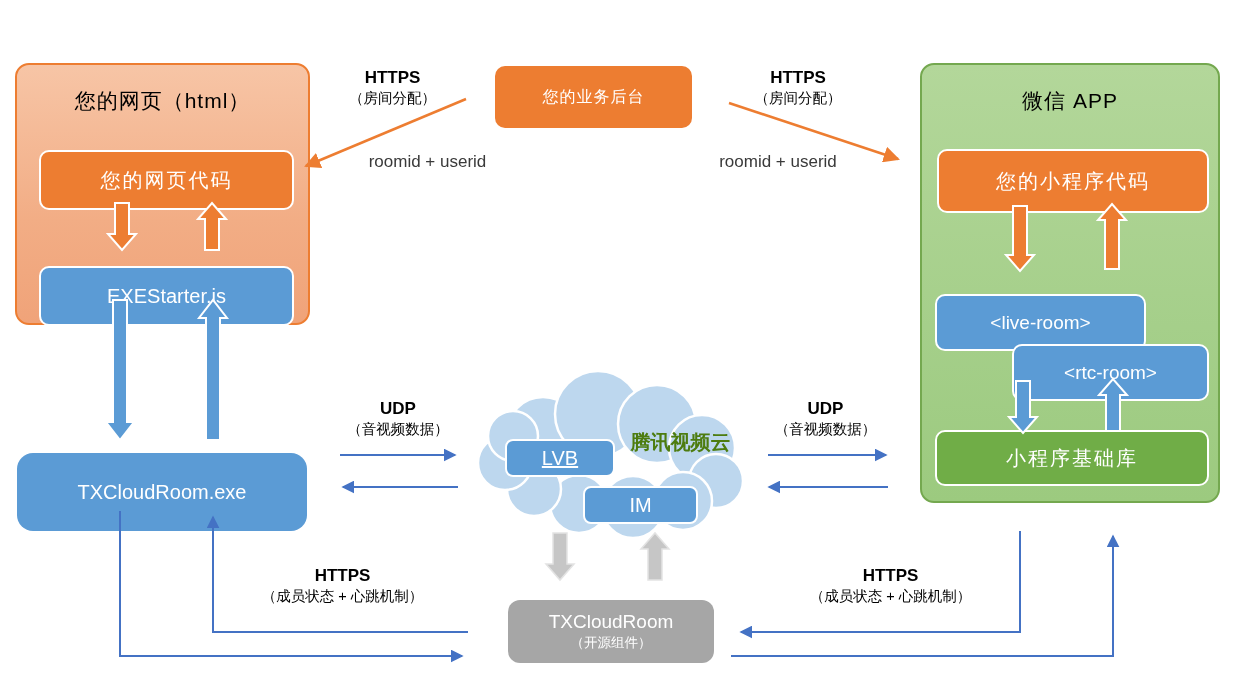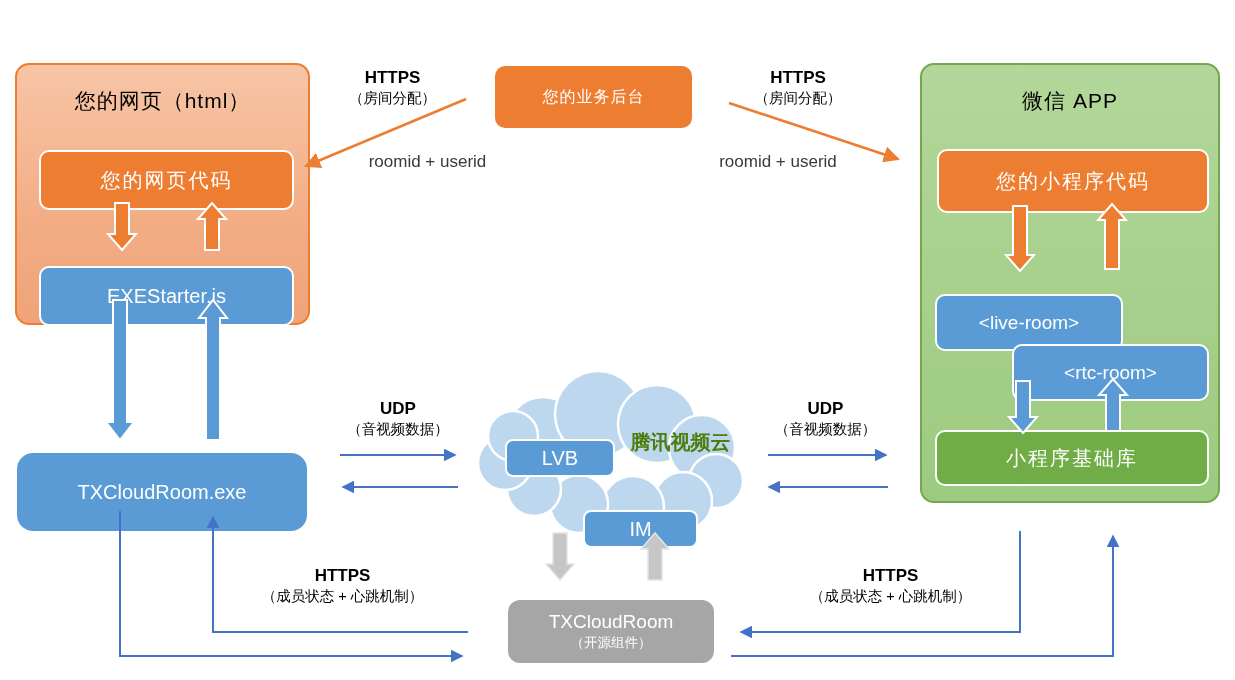--- a/index.html
+++ b/index.html
@@ -19,25 +19,25 @@
   .box { position:absolute; display:flex; flex-direction:column; align-items:center; justify-content:center;
     color:#fff; border-radius:10px; text-align:center; }
   .orange { background:#ED7D31; }
   .blue { background:#5B9BD5;margin-top:20px; }
   .white-border { border:2.5px solid #fff; }
   .web-code { left:22px; top:85px; width:255px; height:60px; font-size:20px; letter-spacing:2px; }
   .exe-starter { left:22px; top:181px; width:255px; height:60px; font-size:20px; }
   .tx-exe { left:17px; top:433px; width:290px; height:78px; font-size:20px; border-radius:16px; }
   .backend { left:495px; top:66px; width:197px; height:62px; font-size:16px; letter-spacing:1px; }
   .mp-code { left:15px; top:84px; width:272px; height:64px; font-size:20px; letter-spacing:2px; }
-  .live-room { left:13px; top:209px; width:188px; height:57px; font-size:19px; }
+  .live-room { left:13px; top:209px; width:211px; height:57px; font-size:19px; }
   .rtc-room { left:90px; top:259px; width:197px; height:57px; font-size:19px; }
   .mp-base { left:13px; top:365px; width:274px; height:56px; background:#70AD47; font-size:20px; letter-spacing:2px; }
-  .lvb { left:505px; top:419px; width:110px; height:38px; font-size:20px; border-radius:8px; }
-  .im { left:583px; top:490px; width:115px; height:38px; font-size:20px; border-radius:8px; }
+  .lvb { left:505px; top:419px; width:110px; height:38px; font-size:20px; border-radius:8px;text-decoration:underline; }
+  .im { left:583px; top:466px; width:115px; height:38px; font-size:20px; border-radius:8px; }
   .room-service { left:508px; top:600px; width:206px; height:63px; background:#A6A6A6; border-radius:12px; }
   .room-service .main { font-size:19px; }
   .room-service .sub { font-size:13.5px; margin-top:1px; }
   .edge-label { position:absolute; text-align:center; color:#000; line-height:1.32; }
   .proto-name { font-weight:bold; font-size:17px; display:block; }
   .proto-detail { font-size:14.5px; display:block; }
   .payload { position:absolute; font-size:17px; color:#3a3a3a; text-align:center; }
   .cloud-title { position:absolute; left:618px; top:429px; width:125px; font-weight:bold; font-size:20px;
     color:#4d7c0f; text-align:center; z-index:2; }
 </style>

